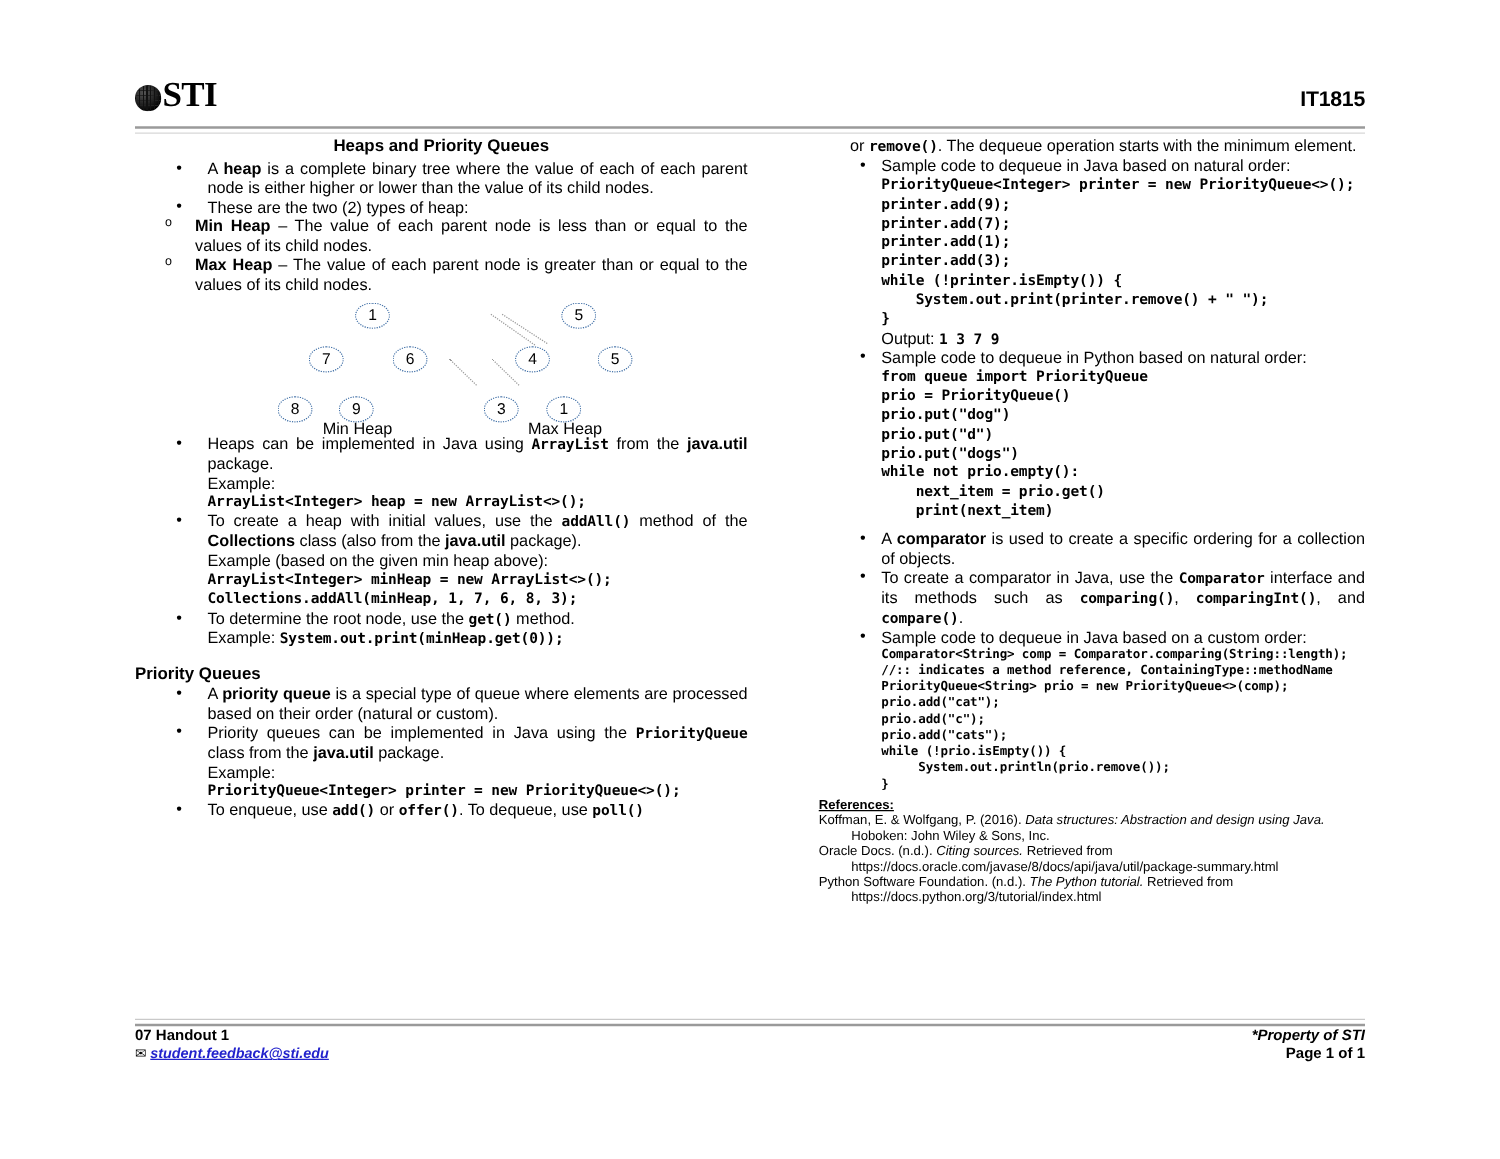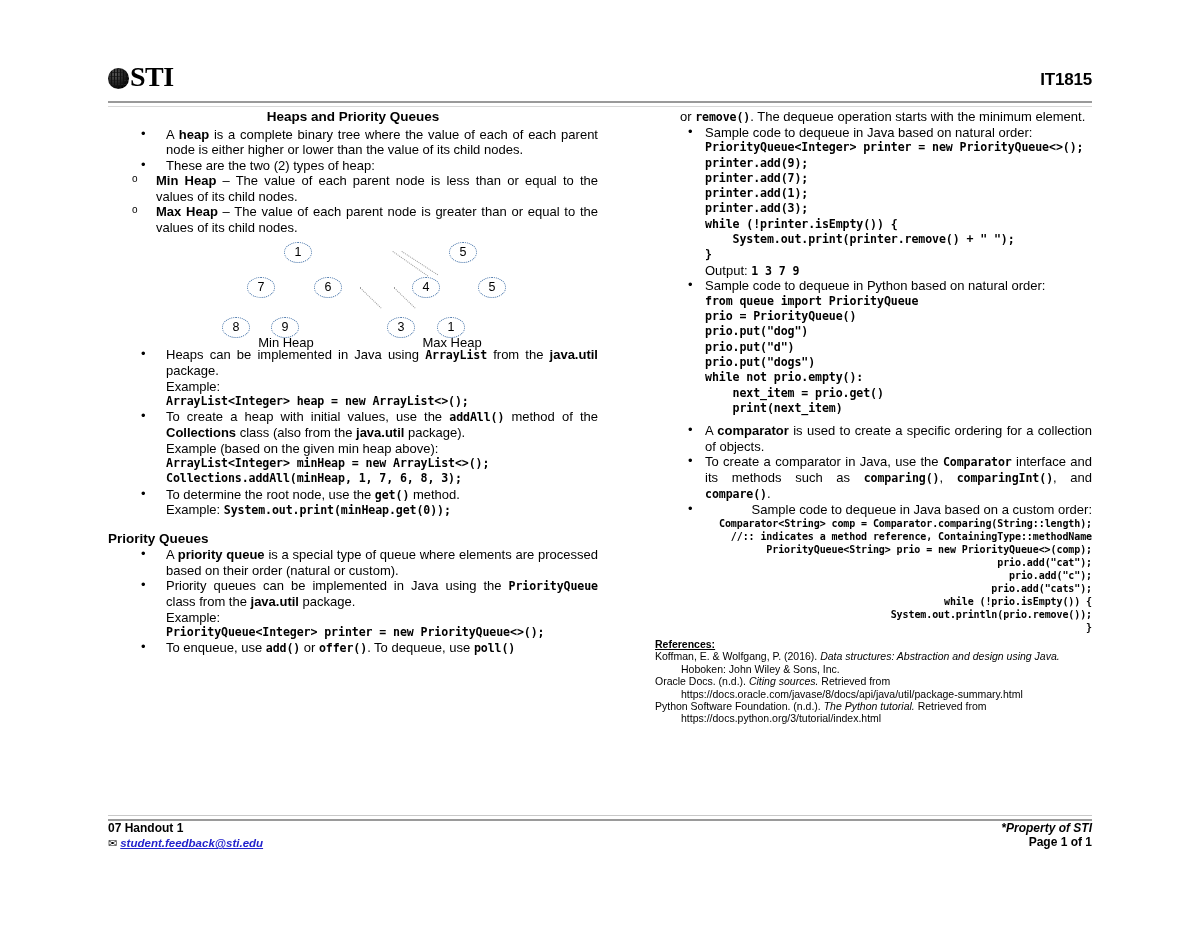--- a/index.html
+++ b/index.html
@@ -391,21 +391,21 @@
     next_item = prio.get()
     print(next_item)</div>
       </li>
     </ul>
 
     <div class="spacer-sm"></div>
 
     <ul class="bullets">
       <li style="padding-left:50px;"><span>A </span><b>comparator</b><span> is used to create a specific ordering for a collection of objects.</span></li>
       <li style="padding-left:50px;"><span>To create a comparator in Java, use the </span><span class="mono">Comparator</span><span> interface and its methods such as </span><span class="mono">comparing()</span><span>, </span><span class="mono">comparingInt()</span><span>, and </span><span class="mono">compare()</span><span>.</span></li>
-      <li class="nojust" style="padding-left:50px;text-align:right;"><span>Sample code to dequeue in Java based on a custom order:</span>
+      <li class="nojust" style="padding-left:50px;"><span>Sample code to dequeue in Java based on a custom order:</span>
         <div class="code-sm">Comparator&lt;String&gt; comp = Comparator.comparing(String::length);
 //:: indicates a method reference, ContainingType::methodName
 PriorityQueue&lt;String&gt; prio = new PriorityQueue&lt;&gt;(comp);
 prio.add("cat");
 prio.add("c");
 prio.add("cats");
 while (!prio.isEmpty()) {
      System.out.println(prio.remove());
 }</div>
       </li>

